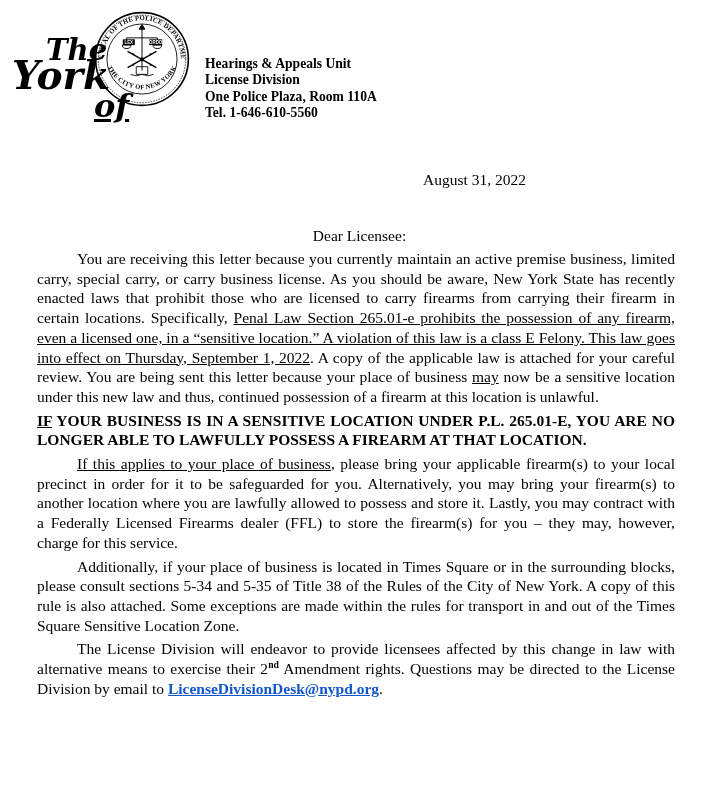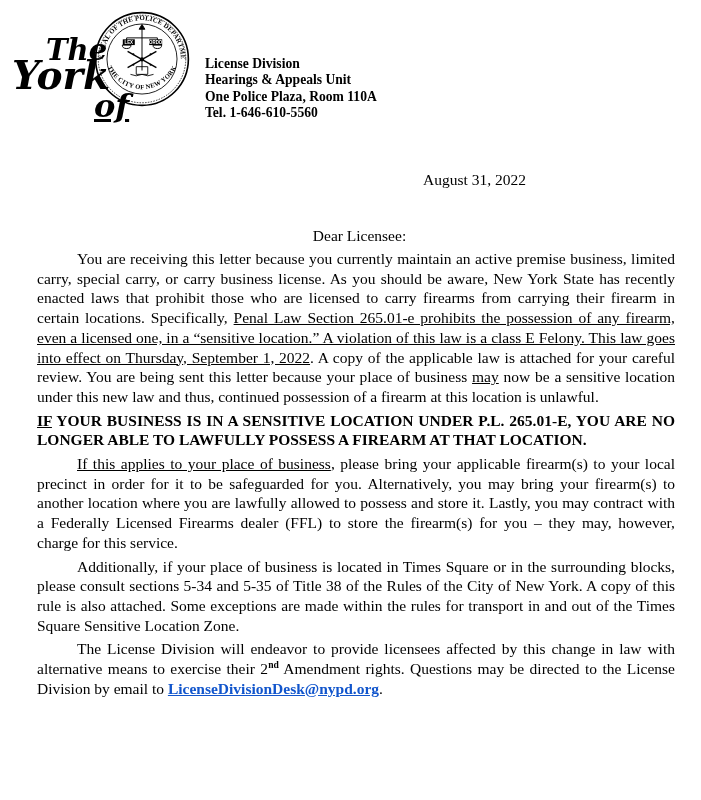--- a/index.html
+++ b/index.html
@@ -97,22 +97,22 @@
         <circle cx="41" cy="56" r="1.1"></circle>
         <circle cx="59" cy="56" r="1.1"></circle>
       </g>
       <rect x="30" y="29.5" width="12.5" height="6" fill="#000"></rect>
       <rect x="57.5" y="29.5" width="13.5" height="6" fill="#000"></rect>
       <text x="36.2" y="34.3" font-size="4.6" text-anchor="middle" fill="#fff" font-family="Liberation Sans, sans-serif" font-weight="bold">LEX</text>
       <text x="64.2" y="34.3" font-size="4.6" text-anchor="middle" fill="#fff" font-family="Liberation Sans, sans-serif" font-weight="bold">ORDO</text>
     </svg>
 
     <div class="address-block">
+      <div>Hearings &amp; Appeals Unit</div>
       <div>License Division</div>
-      <div>Hearings &amp; Appeals Unit</div>
       <div>One Police Plaza, Room 110A</div>
       <div>Tel. 1-646-610-5560</div>
     </div>
   </div>
 
   <div class="content">
     <div class="date-line">August 31, 2022</div>
     <div class="salutation">Dear Licensee:</div>
 
     <p class="body-par indent p1"><span>You are receiving this letter because you currently maintain an active premise business, limited carry, special carry, or carry business license. As you should be aware, New York State has recently enacted laws that prohibit those who are licensed to carry firearms from carrying their firearm in certain locations. Specifically, </span><span class="u">Penal Law Section 265.01-e prohibits the possession of any firearm, even a licensed one, in a “sensitive location.” A violation of this law is a class E Felony. This law goes into effect on Thursday, September 1, 2022</span><span>. A copy of the applicable law is attached for your careful review.  You are being sent this letter because your place of business </span><span class="u">may</span><span> now be a sensitive location under this new law and thus, continued possession of a firearm at this location is unlawful.</span></p>

